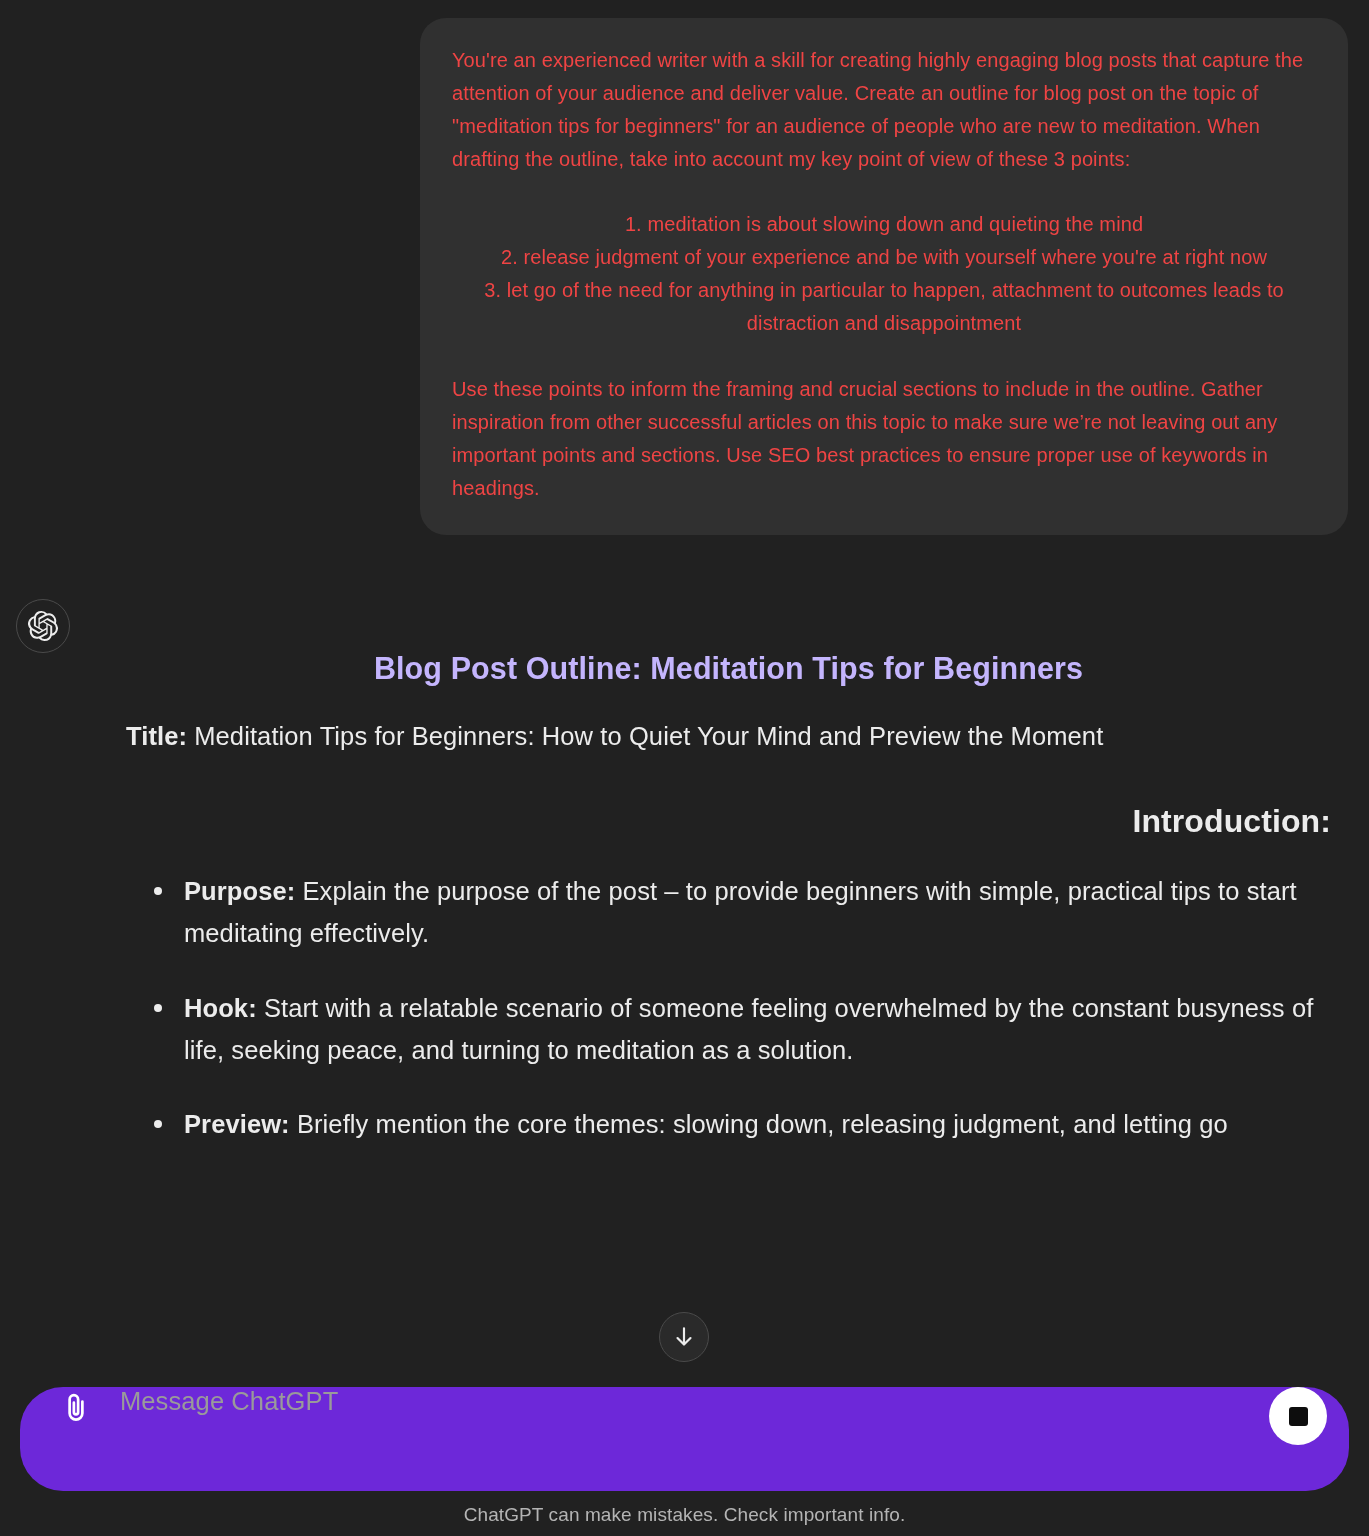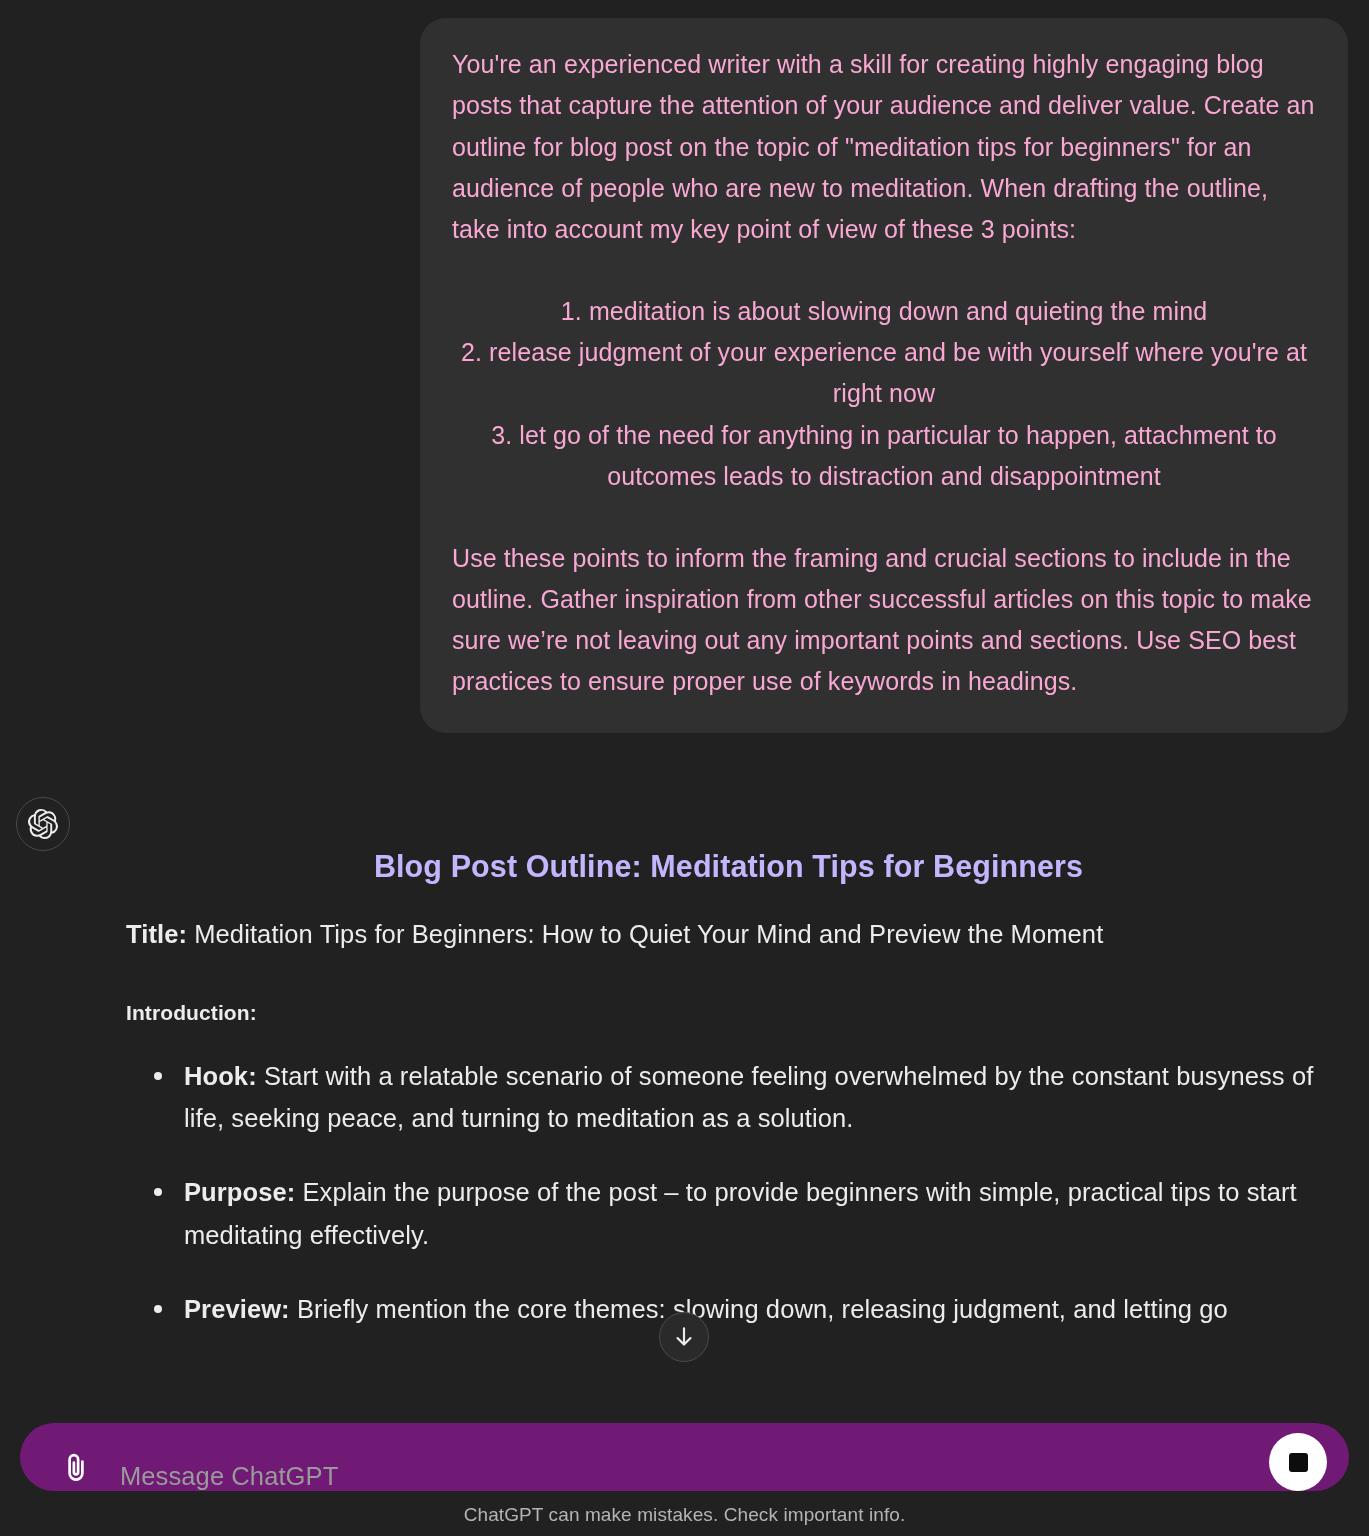--- a/index.html
+++ b/index.html
@@ -31,23 +31,23 @@
     display: flex;
     justify-content: flex-end;
     padding: 18px 21px 0 0;
   }
 
   .user-bubble {
     background: #303030;
     border-radius: 26px;
     padding: 26px 32px 30px 32px;
     max-width: 928px;
-    font-size: 25px;
+    font-size: 20px;
     line-height: 1.65;
-    color: #f9a8d4;
+    color: #ef4444;
     letter-spacing: 0.1px;
   }
 
   .user-bubble p { margin: 0; }
   .user-bubble p.spaced { margin-top: 1.62em; }
   .user-bubble .numline { display: block; text-align: center; }
 
   
   .assistant-row {
     display: flex;
@@ -99,25 +99,26 @@
 
   .msg-p {
     font-size: 25.5px;
     line-height: 1.62;
     color: #ececec;
     margin-top: 30px;
     letter-spacing: 0.1px;
   }
 
   .msg-section-label {
-    font-size: 21px;
+    font-size: 32px;
     font-weight: bold;
     color: #ececec;
     margin-top: 46px;
     letter-spacing: 0.1px;
+    text-align: right;
   }
 
   .bullets { list-style: none; margin-top: 30px; }
 
   .bullets li {
     position: relative;
     padding-left: 58px;
     font-size: 25.5px;
     line-height: 1.66;
     color: #ececec;
@@ -173,25 +174,25 @@
     left: 0;
     bottom: 0;
     width: 1369px;
     background: #212121;
     padding: 0 20px 10px 20px;
     z-index: 15;
   }
 
   .composer {
     position: relative;
-    height: 68px;
-    background: #701a75;
+    height: 104px;
+    background: #6d28d9;
     border-radius: 43px;
     display: flex;
-    align-items: flex-end;
+    align-items: flex-start;
     padding: 0 22px 0 34px;
   }
 
   .attach-btn {
     flex: 0 0 auto;
     width: 44px;
     height: 44px;
     display: flex;
     align-items: center;
     justify-content: center;
@@ -269,26 +270,26 @@
 
       <div class="msg-p">
         <b>Title:</b>
         <span>Meditation Tips for Beginners: How to Quiet Your Mind and Preview the Moment</span>
       </div>
 
       <div class="msg-section-label">Introduction:</div>
 
       <ul class="bullets">
         <li>
+          <b>Purpose:</b>
+          <span>Explain the purpose of the post – to provide beginners with simple, practical tips to start meditating effectively.</span>
+        </li>
+        <li>
           <b>Hook:</b>
           <span>Start with a relatable scenario of someone feeling overwhelmed by the constant busyness of life, seeking peace, and turning to meditation as a solution.</span>
-        </li>
-        <li>
-          <b>Purpose:</b>
-          <span>Explain the purpose of the post – to provide beginners with simple, practical tips to start meditating effectively.</span>
         </li>
         <li>
           <b>Preview:</b>
           <span>Briefly mention the core themes: slowing down, releasing judgment, and letting go</span>
         </li>
       </ul>
 
     </div>
   </div>
 </div>

